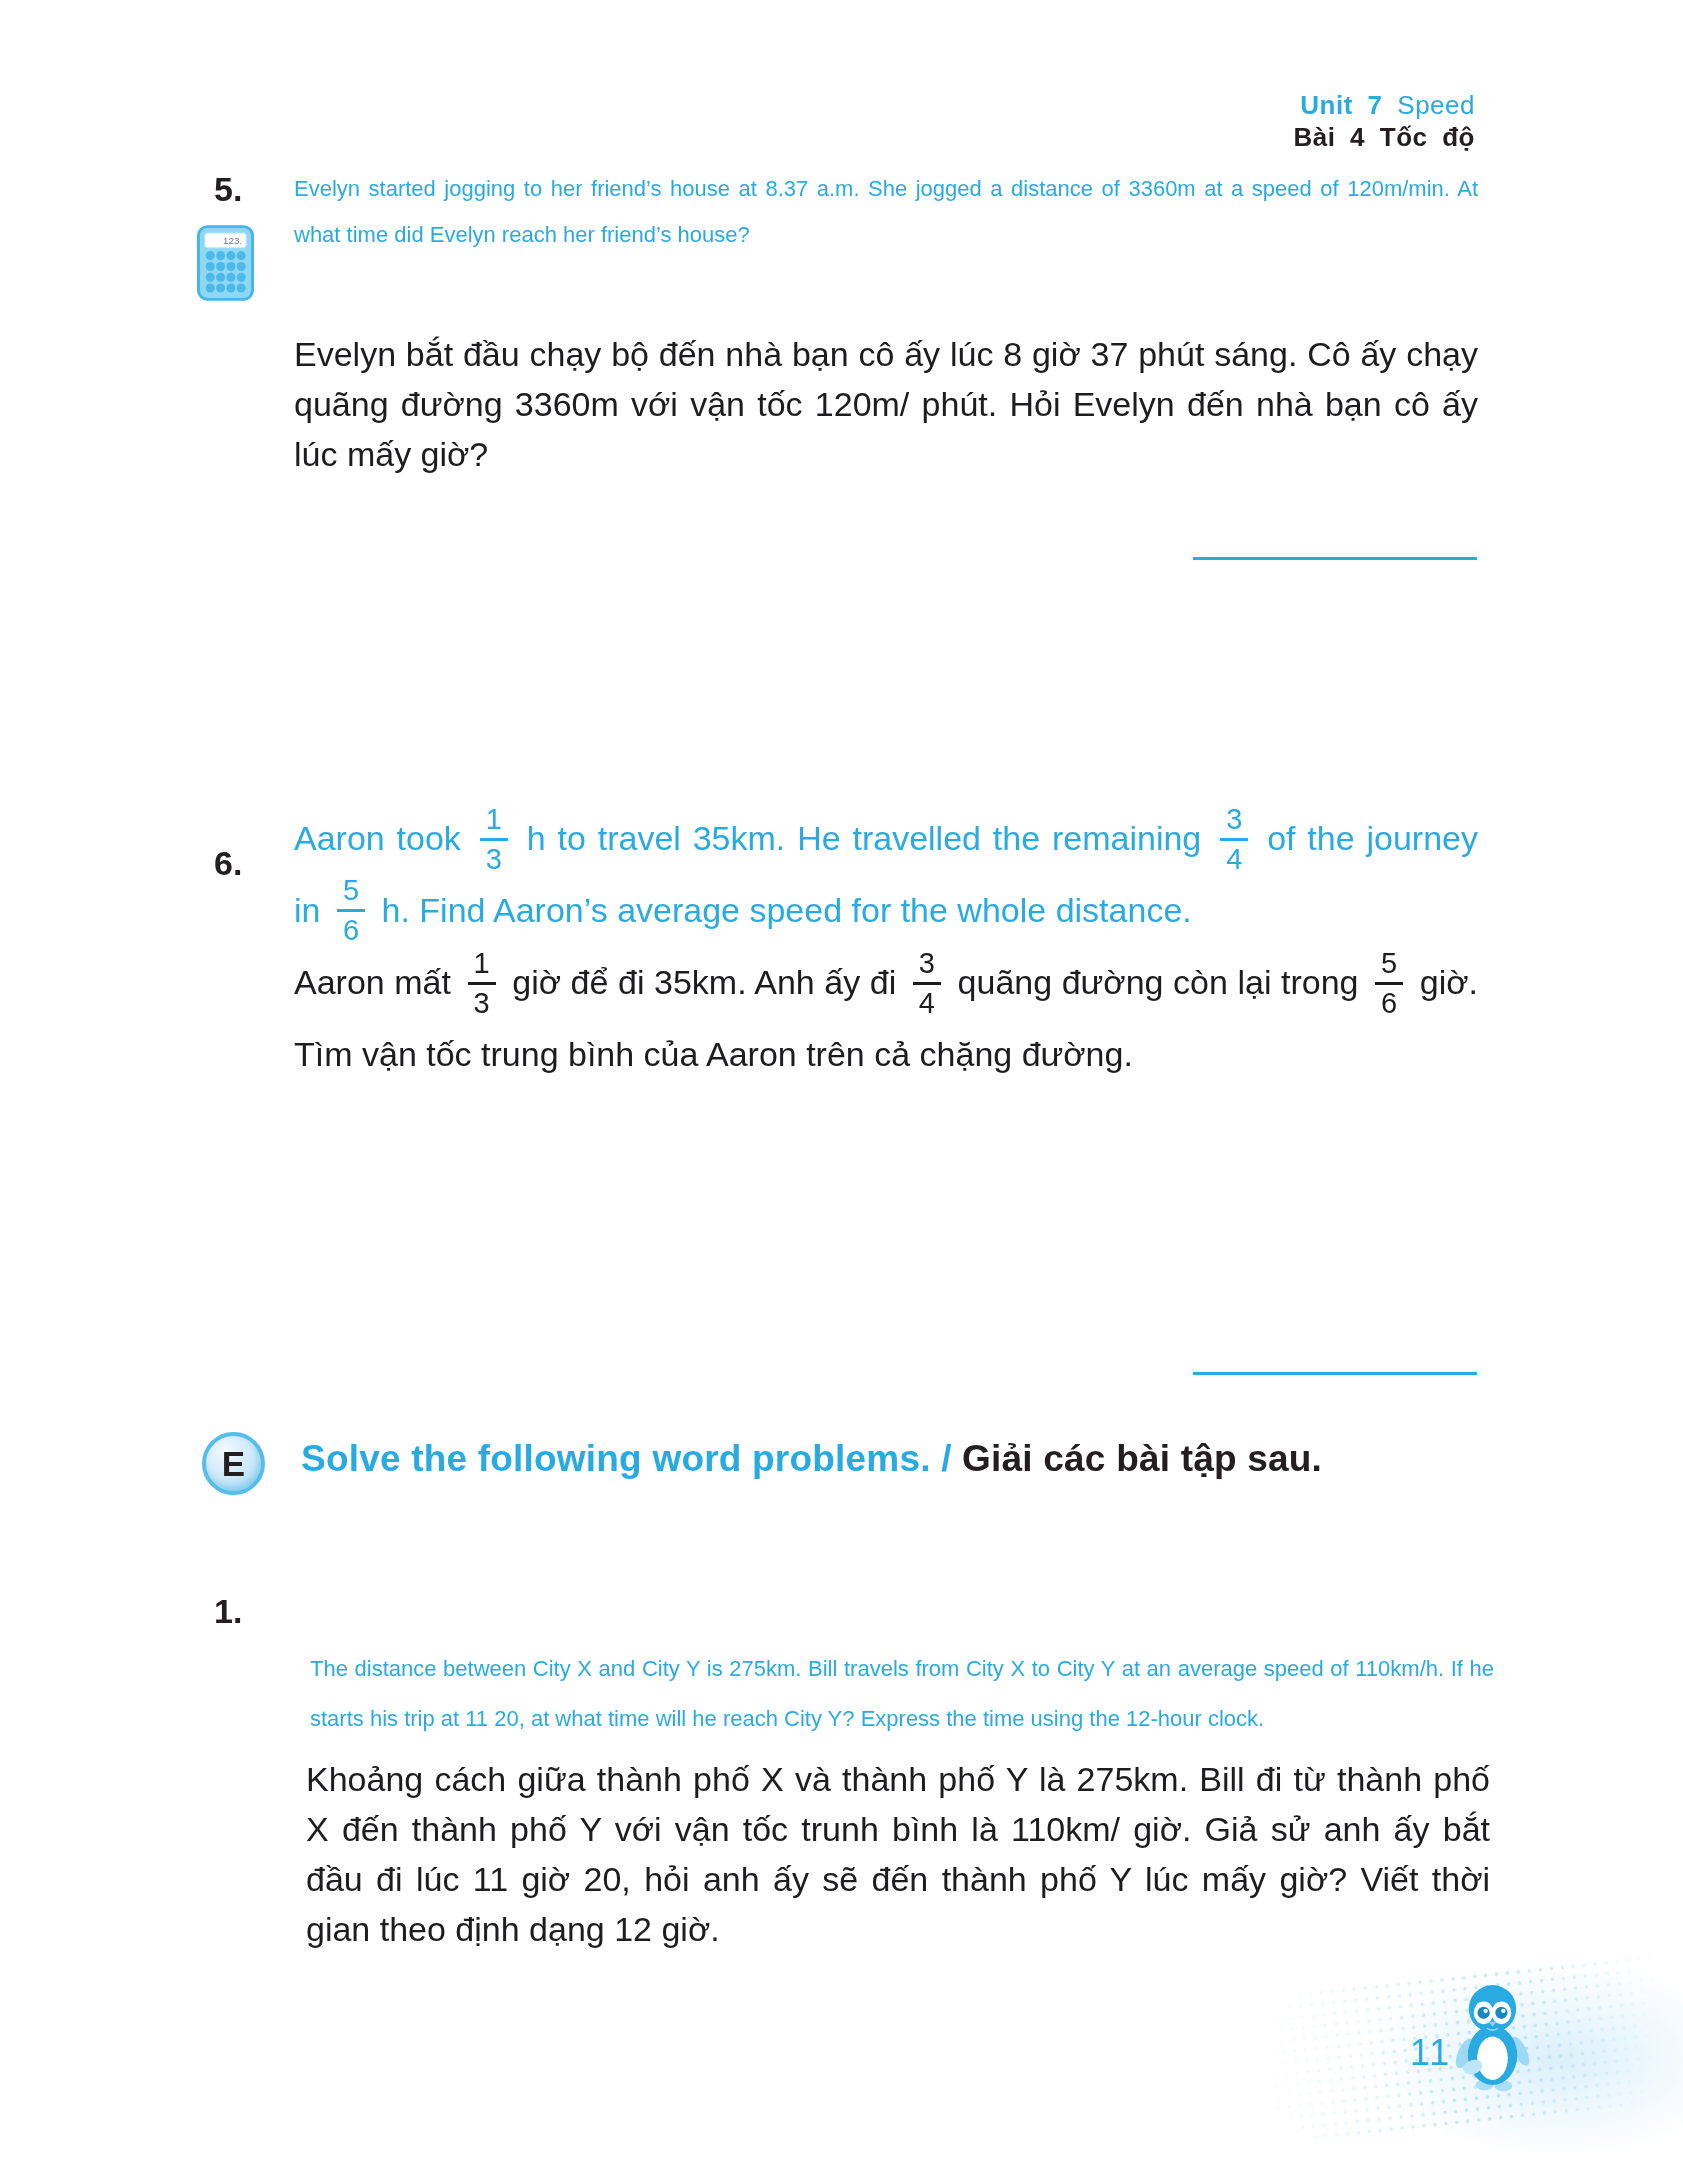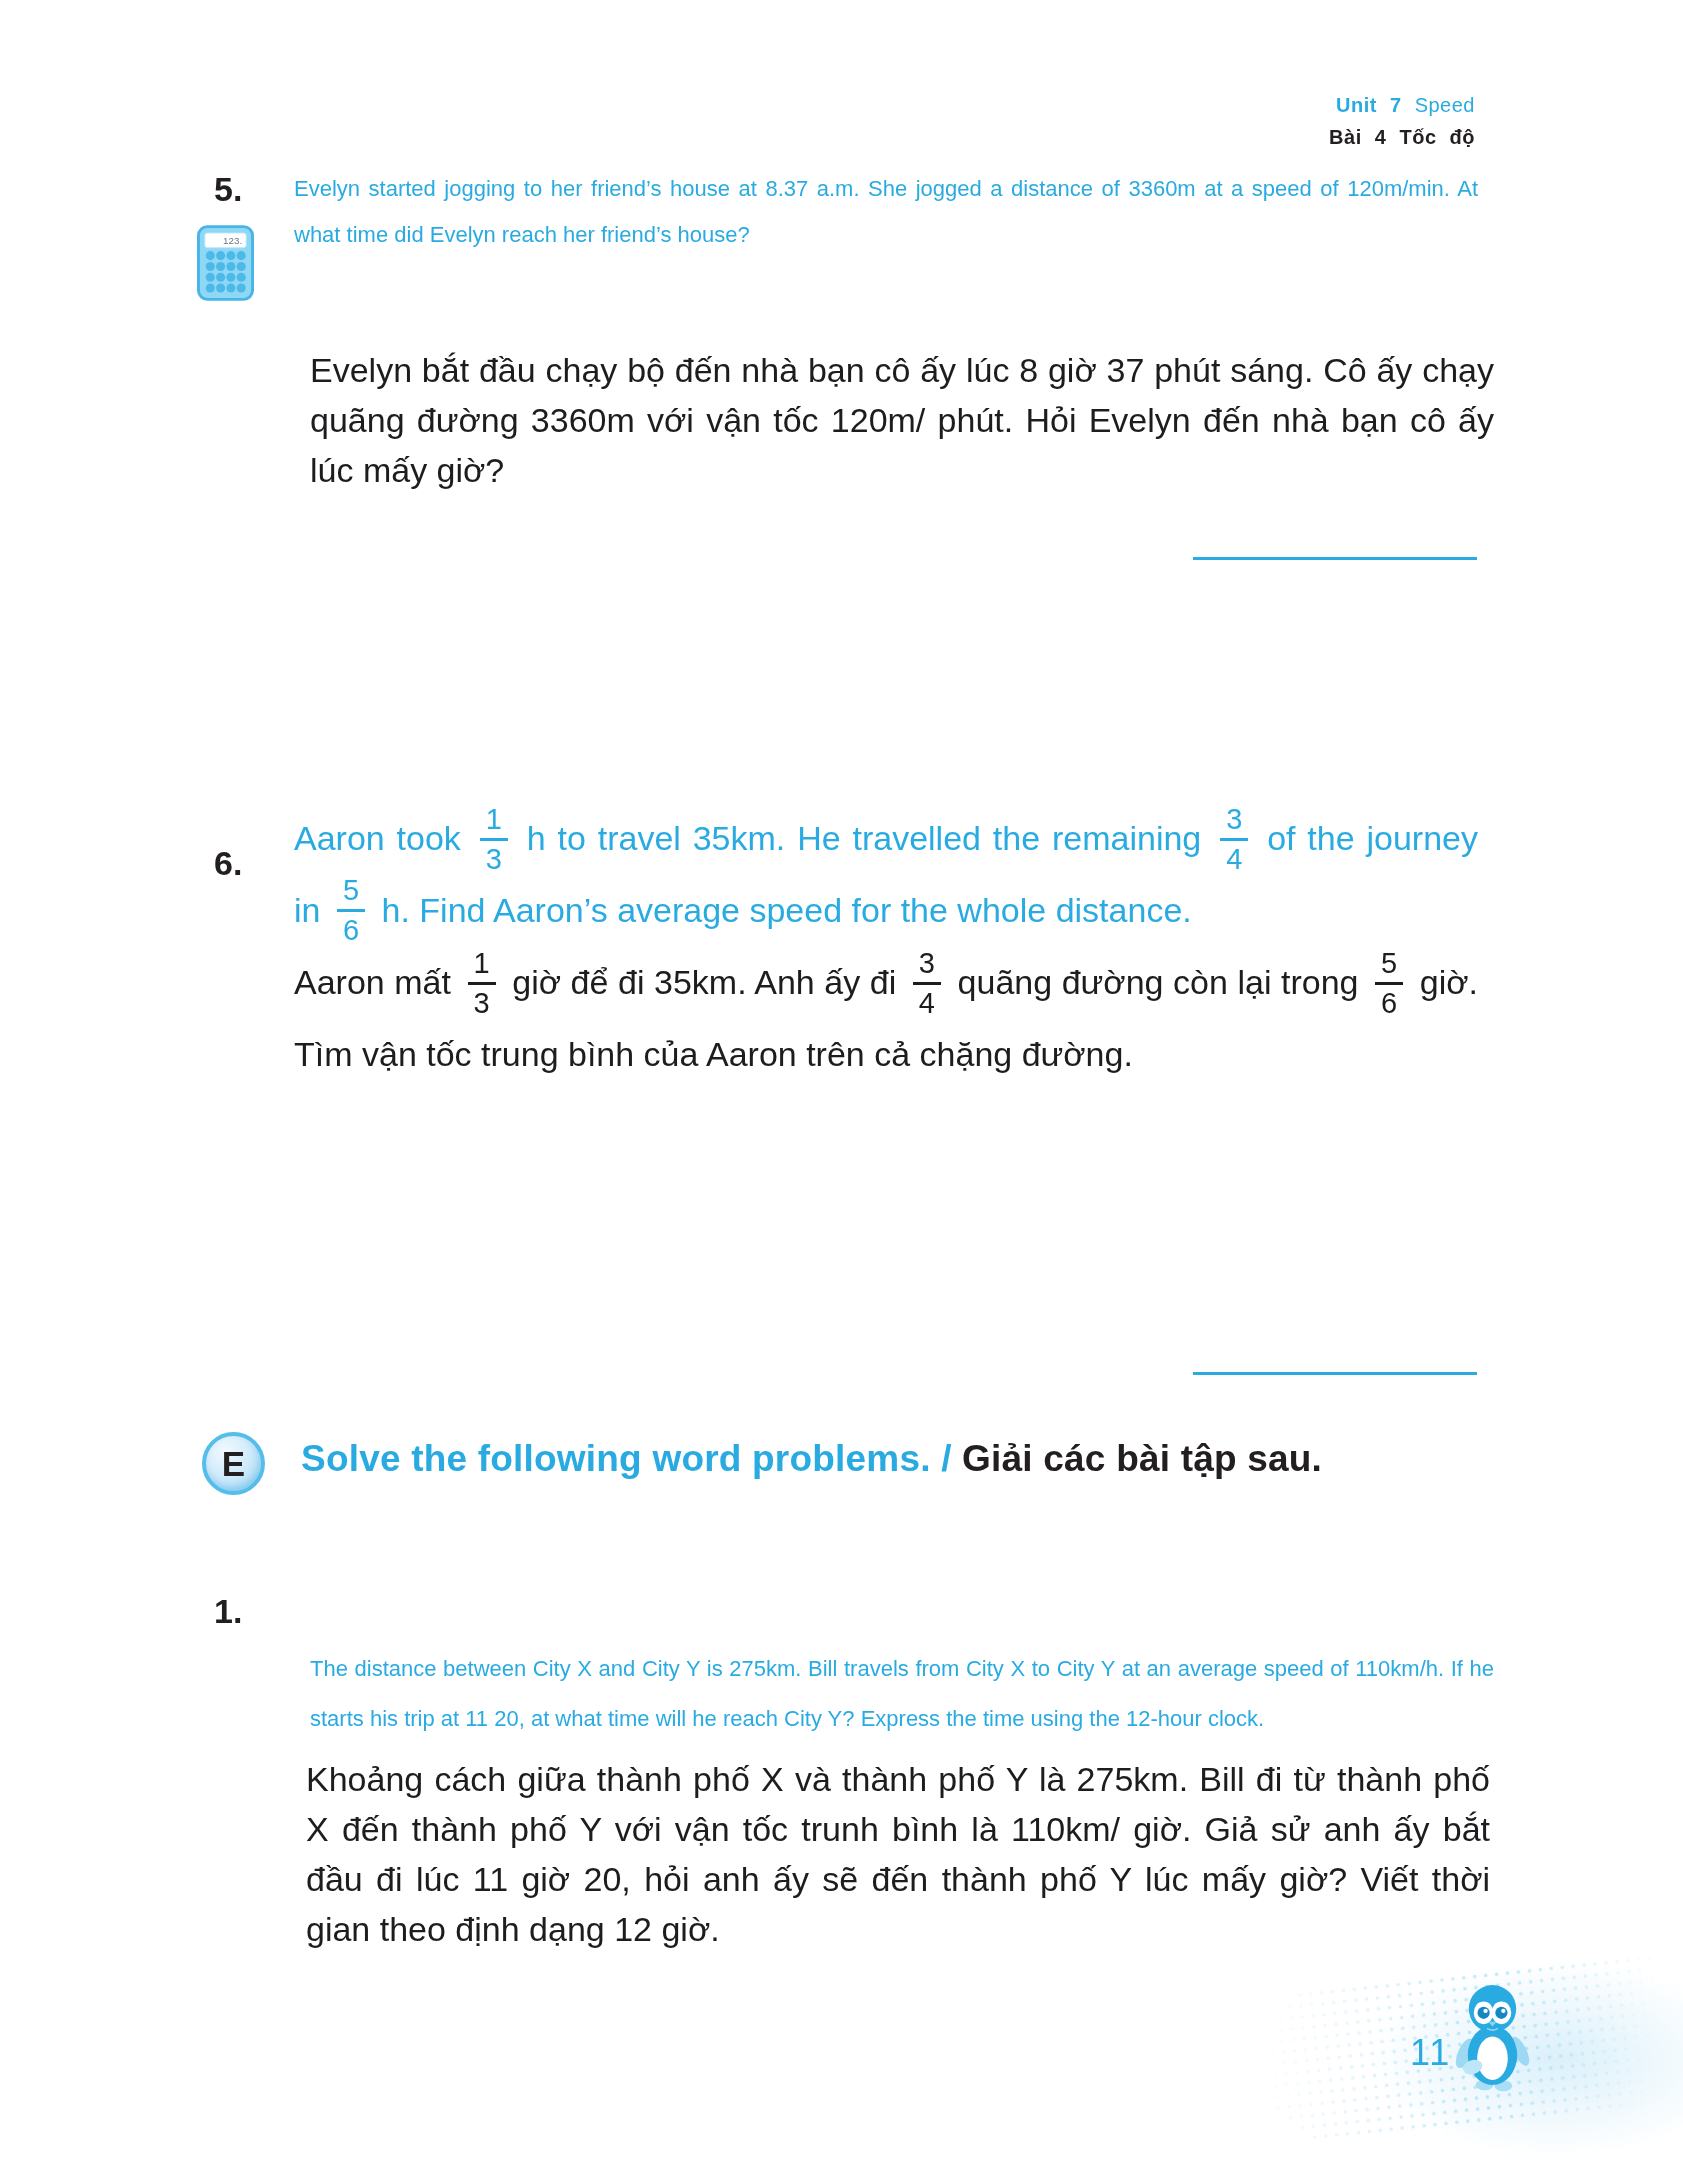--- a/index.html
+++ b/index.html
@@ -2,21 +2,21 @@
 <html><head>
 <meta charset="utf-8">
 <style>
   html,body{margin:0;padding:0;background:#e8e8e8;}
   .page{
     position:relative; width:1683px; height:2178px; background:#ffffff;
     font-family:"Liberation Sans","DejaVu Sans",sans-serif; overflow:hidden;
     margin:0 auto;
   }
   
-  .hdr{position:absolute; top:89px; right:208px; text-align:right; line-height:32px; font-size:20px; letter-spacing:0.5px; word-spacing:7px;}
+  .hdr{position:absolute; top:89px; right:208px; text-align:right; line-height:32px; font-size:26px; letter-spacing:0.5px; word-spacing:7px;}
   .hdr .u{color:#29ABE2;}
   .hdr .u b{font-weight:bold;}
   .hdr .l{color:#231F20; font-weight:bold;}
   
   .pnum{position:absolute; font-size:34px; font-weight:bold; color:#231F20;}
   .ptext{position:absolute; left:294px; width:1184px; text-align:justify;}
   .en{color:#29ABE2; font-size:22px; line-height:46px;}
   .vi{color:#1d1d1f; font-size:34px; line-height:50px; font-weight:500;}
   .en-f{color:#29ABE2; font-size:34px; line-height:69px;}
   .vi-f{color:#1d1d1f; font-size:34px; line-height:69px; font-weight:500;}
@@ -80,21 +80,21 @@
         <circle cx="34.5" cy="53" r="4.6"></circle>
         <circle cx="45" ccy="53" cy="53" r="4.6"></circle>
       <circle cx="13.5" cy="64" r="4.6"></circle>
         <circle cx="24" cy="64" r="4.6"></circle>
         <circle cx="34.5" cy="64" r="4.6"></circle>
         <circle cx="45" cy="64" r="4.6"></circle>
     </g>
   </svg>
 
   <p class="ptext en" style="top:166px; margin:0;">Evelyn started jogging to her friend’s house at 8.37 a.m. She jogged a distance of 3360m at a speed of 120m/min. At what time did Evelyn reach her friend’s house?</p>
-  <p class="ptext vi" style="top:329px; margin:16px;">Evelyn bắt đầu chạy bộ đến nhà bạn cô ấy lúc 8 giờ 37 phút sáng. Cô ấy chạy quãng đường 3360m với vận tốc 120m/ phút. Hỏi Evelyn đến nhà bạn cô ấy lúc mấy giờ?</p>
+  <p class="ptext vi" style="top:329px; margin:0;">Evelyn bắt đầu chạy bộ đến nhà bạn cô ấy lúc 8 giờ 37 phút sáng. Cô ấy chạy quãng đường 3360m với vận tốc 120m/ phút. Hỏi Evelyn đến nhà bạn cô ấy lúc mấy giờ?</p>
 
   <div class="ansline" style="top:557px;"></div>
 
   <div class="pnum" style="left:214px; top:844px;">6.</div>
   <p class="ptext en-f" style="top:804px; margin:0;">Aaron took <span class="frac">
         <span class="num">1</span>
         <span class="den">3</span>
       </span> h to travel 35km. He travelled the remaining <span class="frac">
         <span class="num">3</span>
         <span class="den">4</span>

